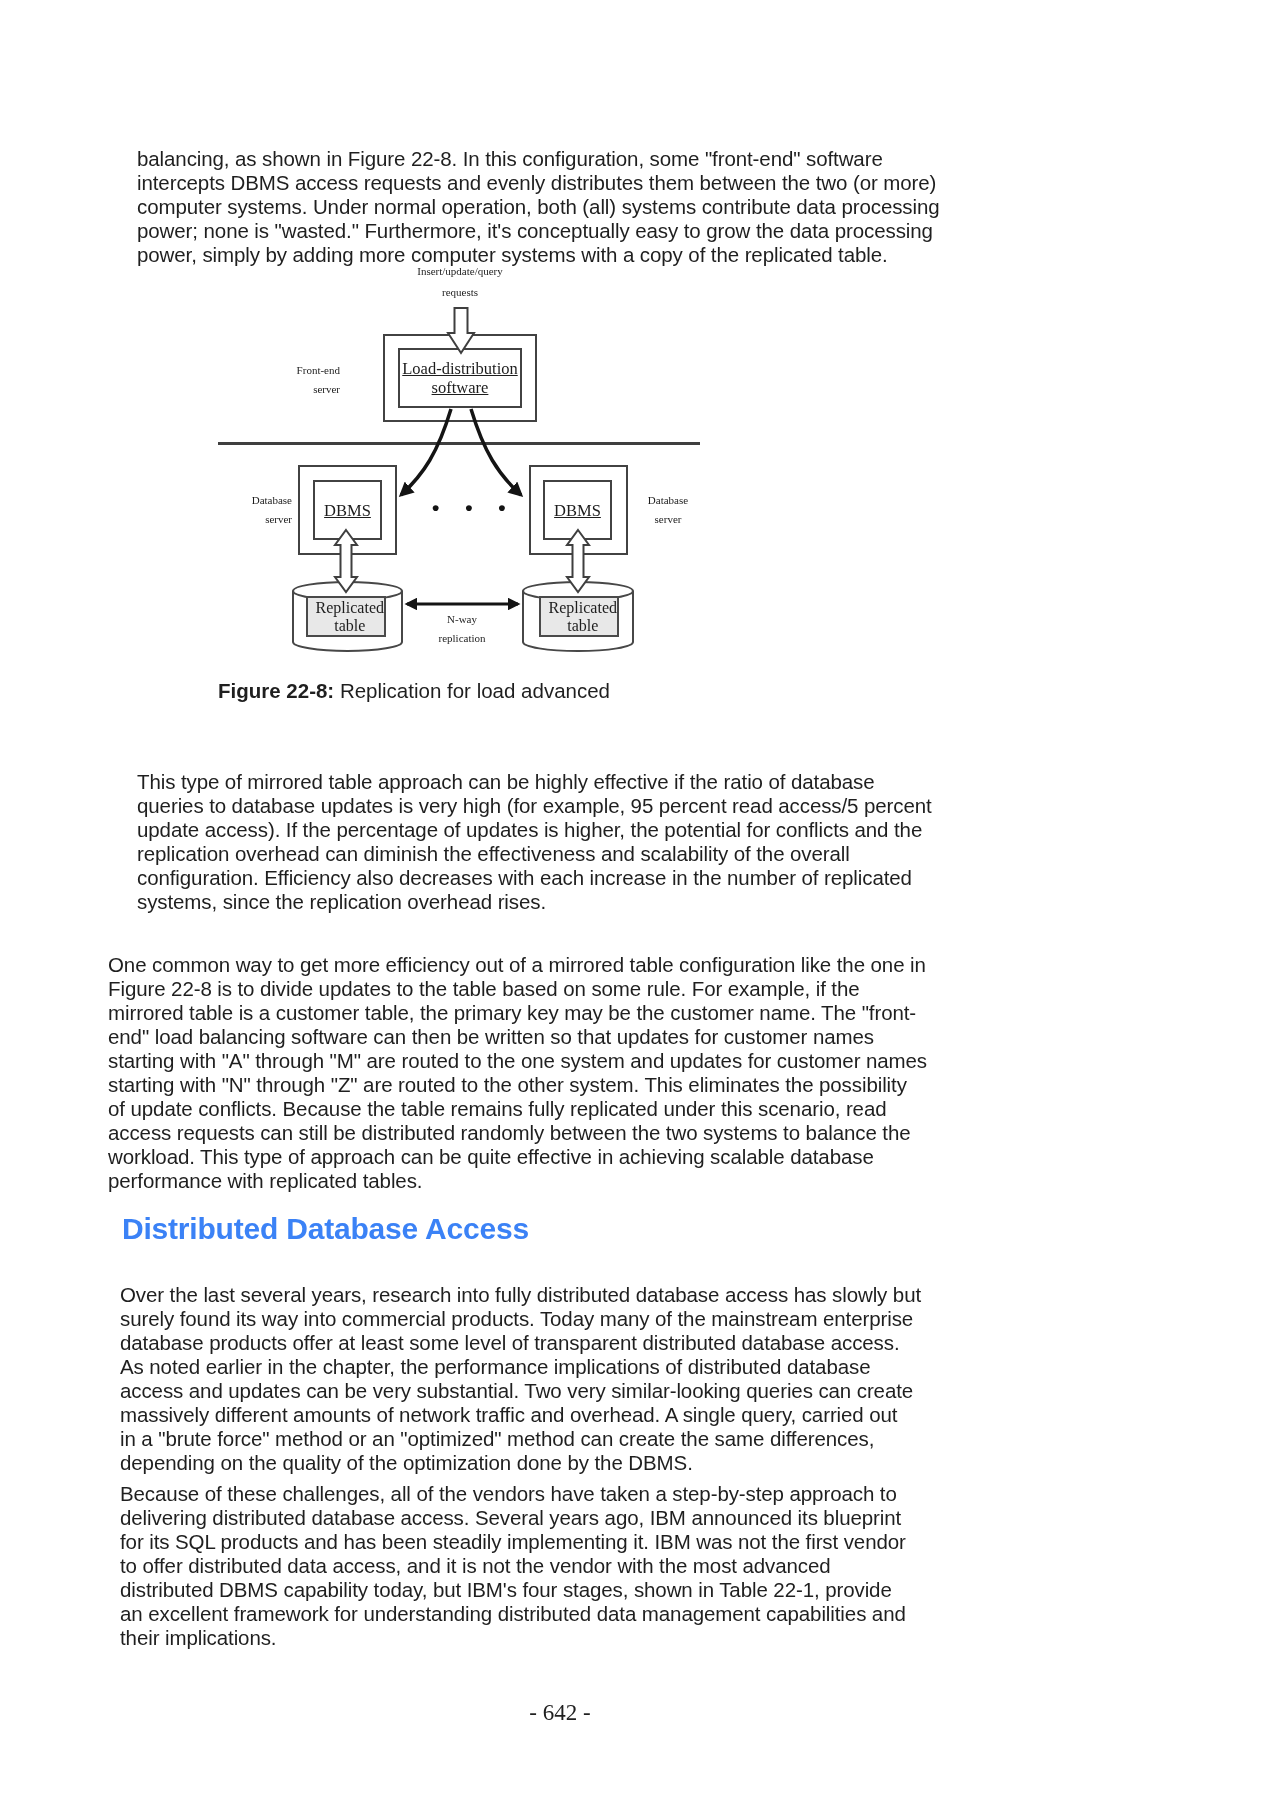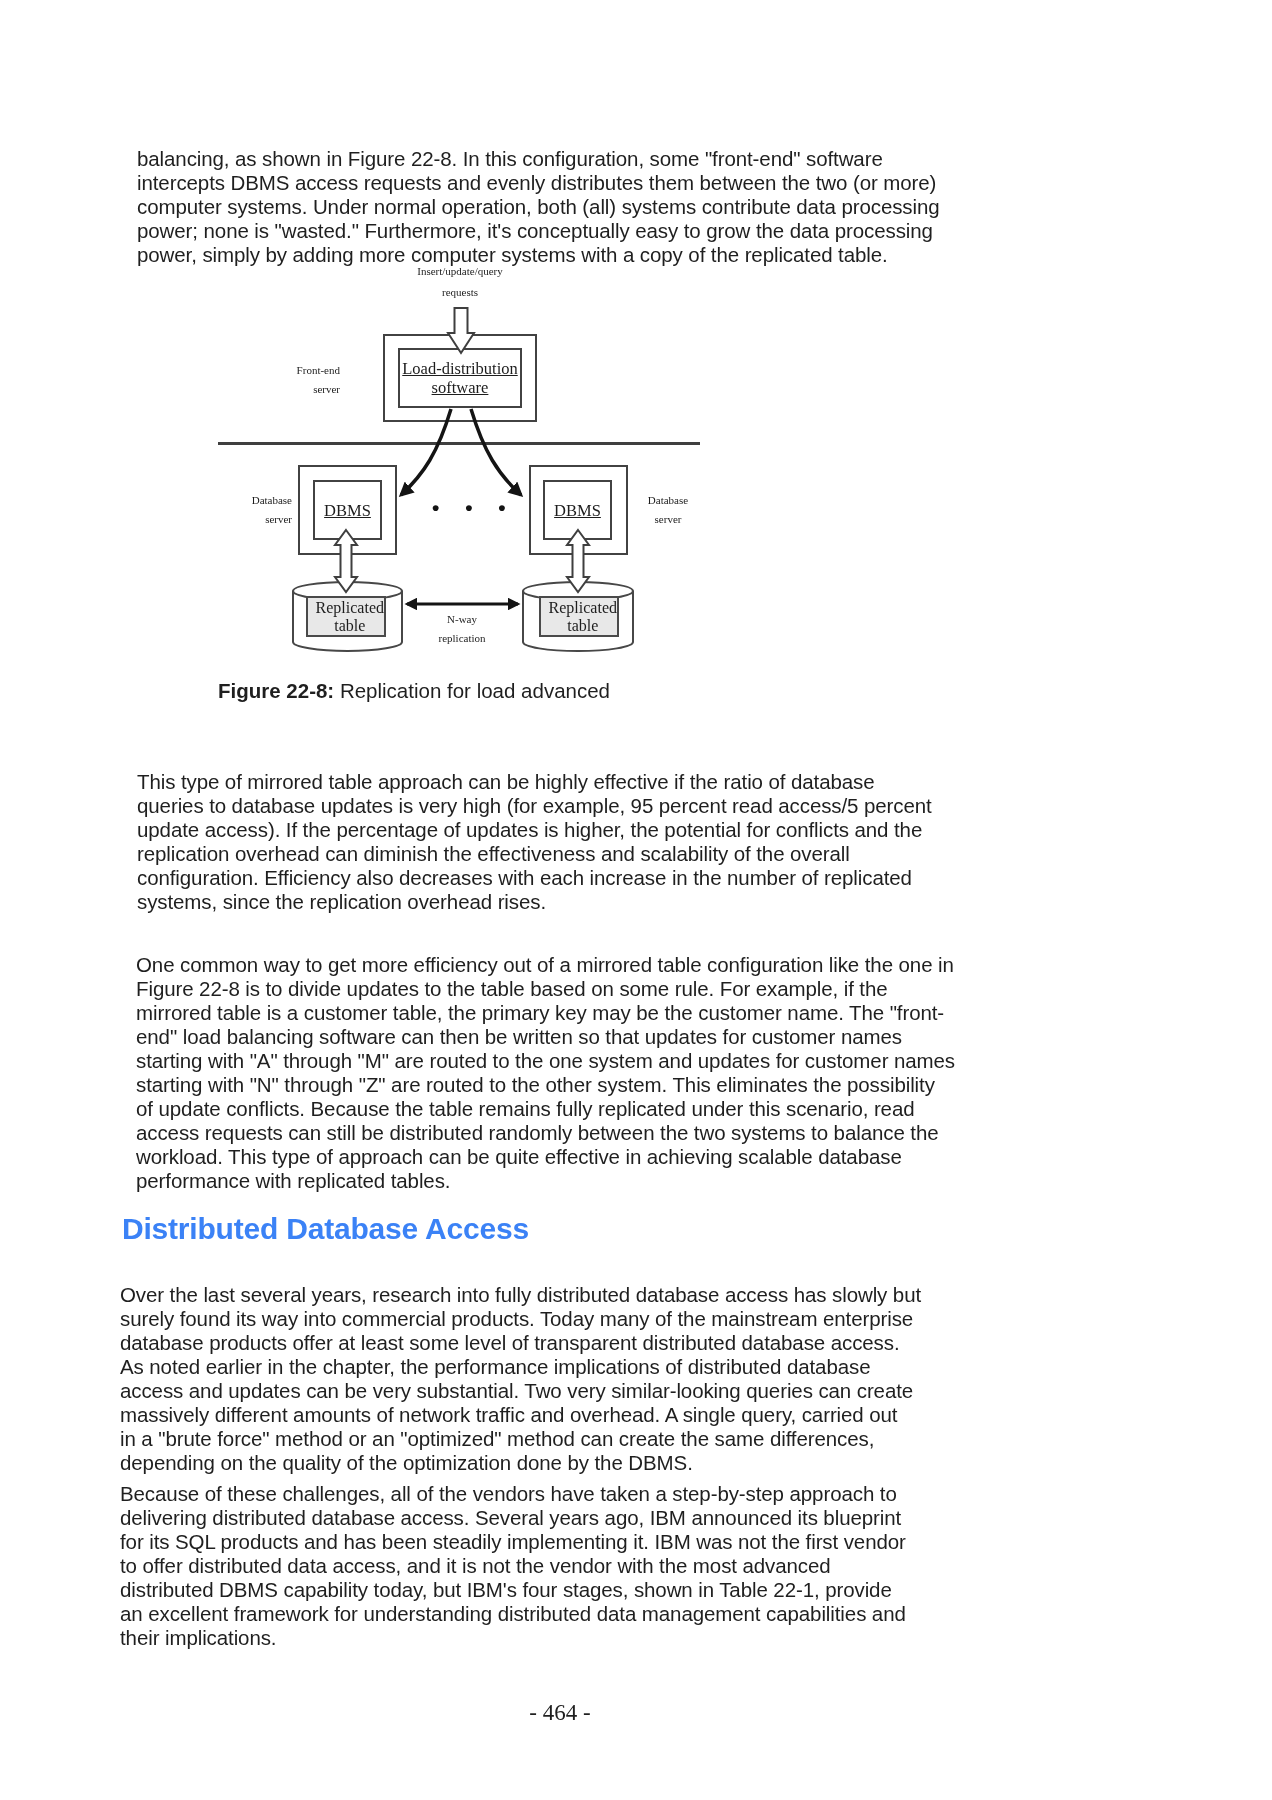--- a/index.html
+++ b/index.html
@@ -118,21 +118,21 @@
 
 <div class="abs caption" style="left:218px;top:679px;"><b>Figure 22-8:</b><span> Replication for load advanced</span></div>
 
 <div class="abs para" style="left:137px;top:770px;">This type of mirrored table approach can be highly effective if the ratio of database
 queries to database updates is very high (for example, 95 percent read access/5 percent
 update access). If the percentage of updates is higher, the potential for conflicts and the
 replication overhead can diminish the effectiveness and scalability of the overall
 configuration. Efficiency also decreases with each increase in the number of replicated
 systems, since the replication overhead rises.</div>
 
-<div class="abs para" style="left:136px;top:953px;">One common way to get more efficiency out of a mirrored table configuration like the one in
+<div class="abs para" style="left:108px;top:953px;">One common way to get more efficiency out of a mirrored table configuration like the one in
 Figure 22-8 is to divide updates to the table based on some rule. For example, if the
 mirrored table is a customer table, the primary key may be the customer name. The "front-
 end" load balancing software can then be written so that updates for customer names
 starting with "A" through "M" are routed to the one system and updates for customer names
 starting with "N" through "Z" are routed to the other system. This eliminates the possibility
 of update conflicts. Because the table remains fully replicated under this scenario, read
 access requests can still be distributed randomly between the two systems to balance the
 workload. This type of approach can be quite effective in achieving scalable database
 performance with replicated tables.</div>
 
@@ -148,13 +148,13 @@
 depending on the quality of the optimization done by the DBMS.</div>
 
 <div class="abs para" style="left:120px;top:1482px;">Because of these challenges, all of the vendors have taken a step-by-step approach to
 delivering distributed database access. Several years ago, IBM announced its blueprint
 for its SQL products and has been steadily implementing it. IBM was not the first vendor
 to offer distributed data access, and it is not the vendor with the most advanced
 distributed DBMS capability today, but IBM's four stages, shown in Table 22-1, provide
 an excellent framework for understanding distributed data management capabilities and
 their implications.</div>
 
-<div class="abs pagenum" style="left:120px;top:1700px;">- 464 -</div>
+<div class="abs pagenum" style="left:120px;top:1700px;">- 642 -</div>
 
 </body></html>

